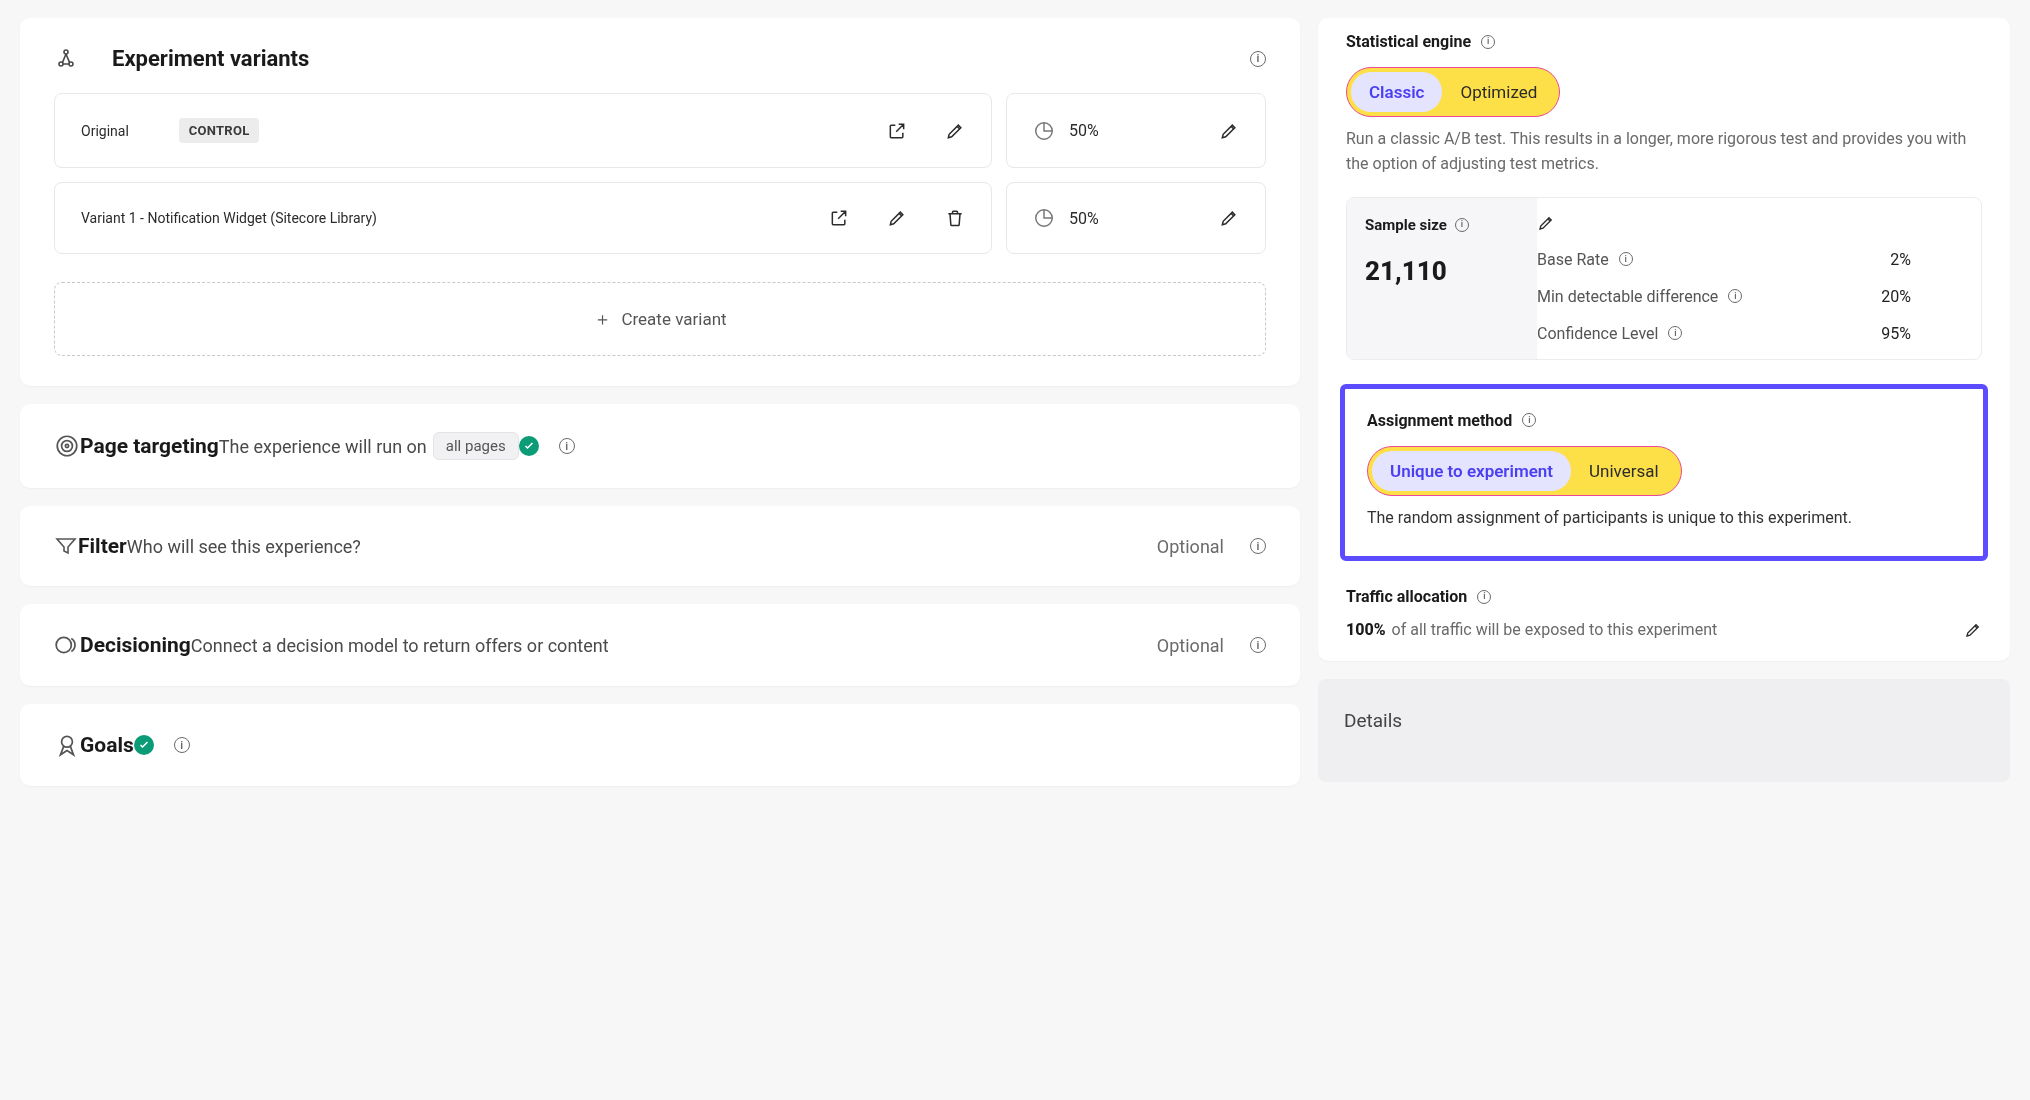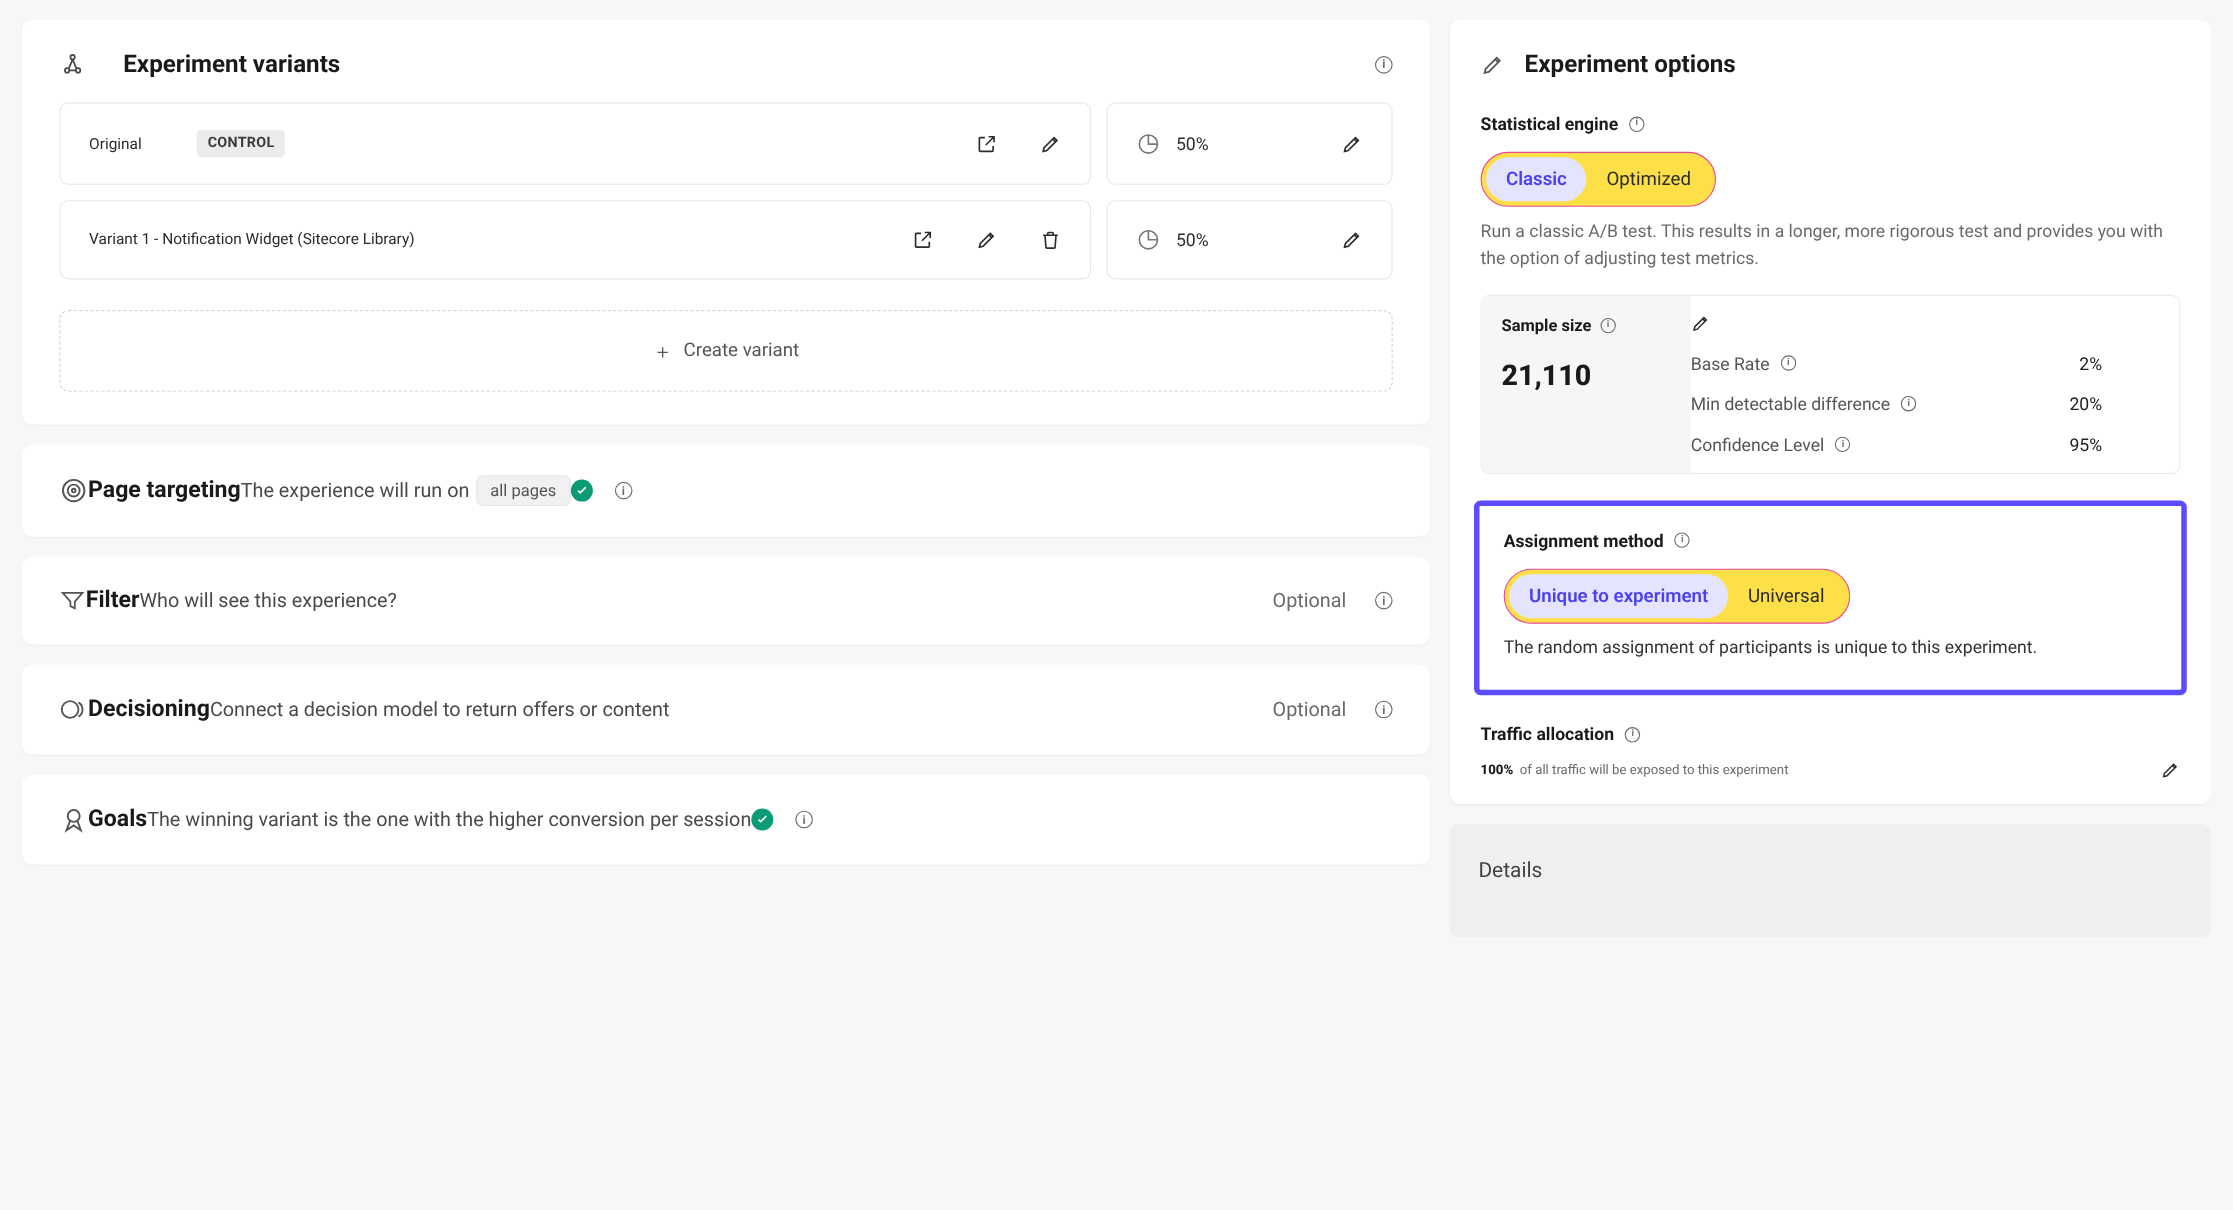--- a/index.html
+++ b/index.html
@@ -119,21 +119,21 @@
   .sample-row { display: flex; align-items: center; gap: 10px; font-size: 16px; color: #555; }
   .sample-row .lbl { flex: 0 0 auto; }
   .sample-row .val { margin-left: auto; margin-right: 50px; color: #222; }
   .sample-right-rel { position: relative; }
 
   .highlight-box {
     border: 5px solid #5b4cff; border-radius: 6px;
     padding: 22px 22px 26px 22px; margin: 0 -6px;
   }
 
-  .traffic-row { display: flex; align-items: center; gap: 6px; margin-top: 14px; font-size: 12px; color: #6a6a6a; }
+  .traffic-row { display: flex; align-items: center; gap: 6px; margin-top: 14px; font-size: 16px; color: #6a6a6a; }
   .traffic-row .pctb { font-weight: 800; color: #1a1a1a; }
   .traffic-row .edit { margin-left: auto; }
 
   .details-card {
     background: #efeff1; border-radius: 8px; padding: 30px 26px 50px 26px;
     color: #444; font-size: 19px;
   }
 
   svg.ico { display: block; }
   .iconbtn { cursor: pointer; display: inline-flex; }
@@ -281,42 +281,33 @@
     </div>
 
     <div class="section-card">
       <span>
         <svg class="ico" width="26" height="26" viewBox="0 0 24 24" fill="none" stroke="#555" stroke-width="1.6">
             <circle cx="12" cy="9" r="5"></circle>
             <path d="M9 13l-3 8 6-4 6 4-3-8"></path>
           </svg>
       </span>
       <h3>Goals</h3>
-      <span class="desc">The winning variant is the one with the higher conversion per session</span>
       <span class="spacer"></span>
       <span class="check-badge">
         <svg width="12" height="12" viewBox="0 0 24 24" fill="none" stroke="#fff" stroke-width="3">
             <path d="M5 12l4 4 10-10"></path>
           </svg>
       </span>
       <span class="info-icon iconbtn">i</span>
     </div>
 
   </div>
 
   <div class="side-col">
     <div class="card">
-      <div class="side-head">
-        <span>
-          <svg class="ico" width="22" height="22" viewBox="0 0 24 24" fill="none" stroke="#555" stroke-width="1.8">
-              <path d="M4 20l4-1 11-11-3-3L5 16l-1 4zM14 6l3 3"></path>
-            </svg>
-        </span>
-        <h2>Experiment options</h2>
-      </div>
 
       <div class="side-body">
         
         <div class="side-sub">
           <span>Statistical engine</span>
           <span class="info-icon small iconbtn">i</span>
         </div>
         <div class="seg-group">
           <div class="seg active">Classic</div>
           <div class="seg">Optimized</div>

